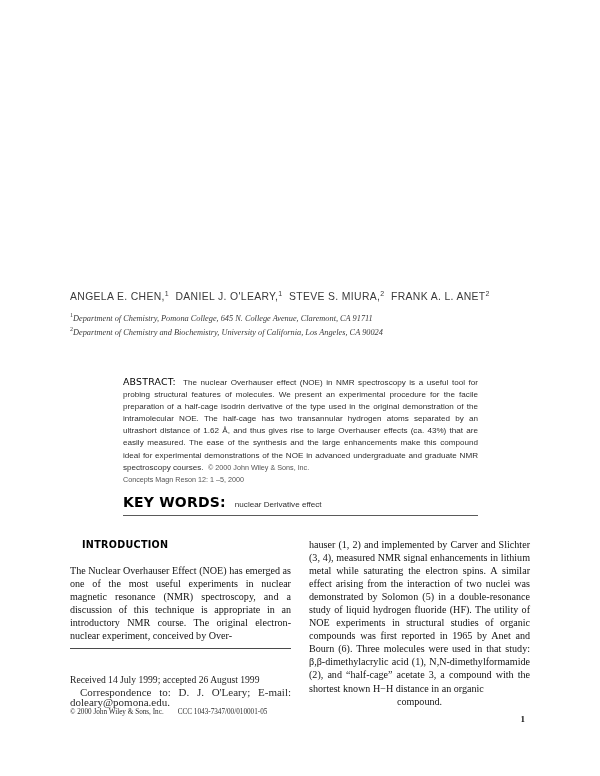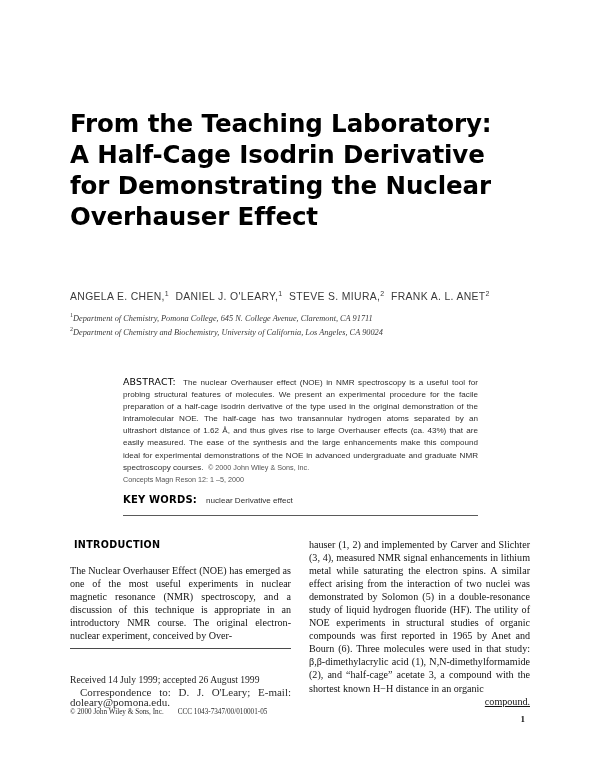--- a/index.html
+++ b/index.html
@@ -101,21 +101,21 @@
     left: 123px;
     top: 494px;
     width: 355px;
     font-family: "Liberation Sans", sans-serif;
     font-size: 8.1px;
     color: #2e2e2e;
   }
   .keywords .lbl {
     font-family: "DejaVu Sans", sans-serif;
     font-weight: bold;
-    font-size: 10px;
+    font-size: 14px;
     color: #000000;
     letter-spacing: 0.2px;
     margin-right: 9px;
   }
   .abstract-rule {
     position: absolute;
     left: 123px;
     top: 515px;
     width: 355px;
     height: 1px;
@@ -134,27 +134,27 @@
   }
   .col-left  { left: 70px;  top: 538px; }
   .col-right { left: 309px; top: 538px; }
 
   .section-head {
     font-family: "DejaVu Sans", sans-serif;
     font-weight: bold;
     font-size: 9.6px;
     letter-spacing: 0.3px;
     color: #000000;
-    margin: 0 0 13px 4px;
+    margin: 0 0 13px 12px;
   }
   .col p {
     margin: 0;
     text-align: justify;
   }
-  .col .last-line { text-align: right; text-decoration: underline; }
+  .col .last-line { text-align: center; }
 
   
   .foot-rule {
     position: absolute;
     left: 70px;
     top: 648px;
     width: 221px;
     height: 1px;
     background: #4a4a4a;
   }
@@ -205,21 +205,20 @@
     font-weight: bold;
     font-size: 9px;
     color: #111111;
   }
 </style>
 </head>
 <body>
 
 <div class="page">
 
-  <h1 class="title">From the Teaching Laboratory: A Half-Cage Isodrin Derivative for Demonstrating the Nuclear Overhauser Effect</h1>
 
   <div class="authors">
     <span>ANGELA E. CHEN,<sup>1</sup>&nbsp; DANIEL J. O'LEARY,<sup>1</sup>&nbsp; STEVE S. MIURA,<sup>2</sup>&nbsp; FRANK A. L. ANET<sup>2</sup></span>
   </div>
 
   <div class="affiliations">
     <div><sup>1</sup><span>Department of Chemistry, Pomona College, 645 N. College Avenue, Claremont, CA 91711</span></div>
     <div><sup>2</sup><span>Department of Chemistry and Biochemistry, University of California, Los Angeles, CA 90024</span></div>
   </div>
 

